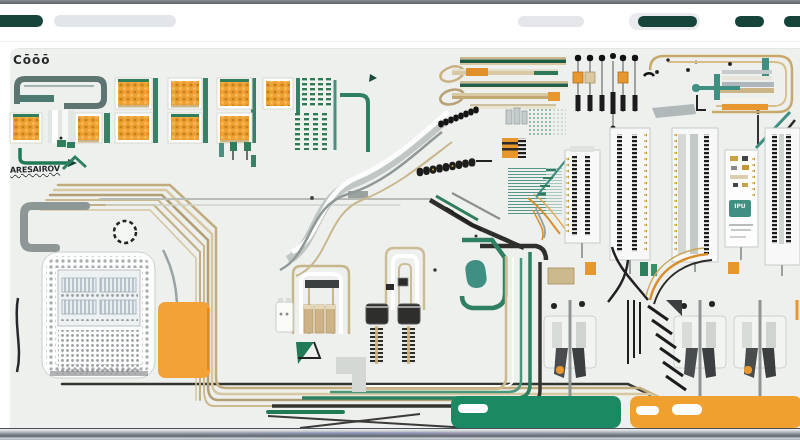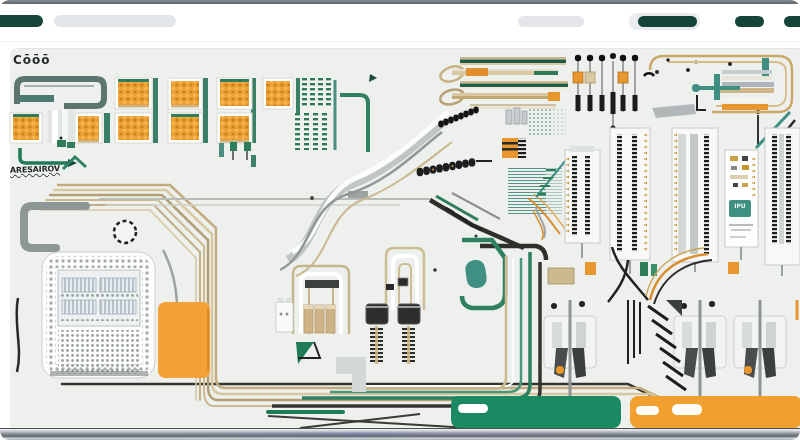--- a/index.html
+++ b/index.html
@@ -1,17 +1,17 @@
 <!DOCTYPE html>
 <html><head>
 <meta charset="utf-8">
 <style>
   html,body{margin:0;padding:0;background:#fff;}
   #stage{position:relative;width:800px;height:440px;overflow:hidden;background:#fff;
-         font-family:"DejaVu Sans",sans-serif;border-radius:9px;}
+         font-family:"DejaVu Sans",sans-serif;}
   
   .top-strip{position:absolute;left:0;top:0;width:800px;height:4px;
              background:linear-gradient(180deg,#858b90,#5d6469);}
   .navbar{position:absolute;left:0;top:4px;width:800px;height:37px;background:#fff;
           border-bottom:1px solid #eef1ee;}
   .pill{position:absolute;border-radius:6px;}
   .logo-pill{left:0;top:11px;width:43px;height:12px;background:#17453c;border-radius:0 6px 6px 0;}
   .nav-skel{left:54px;top:11px;width:122px;height:12px;background:#e2e5e9;}
   .nav-skel2{left:518px;top:12px;width:66px;height:11px;background:#e4e6ea;border-radius:5.5px;}
   .cta-wrap{left:629px;top:9px;width:71px;height:17px;background:#e9ebee;border-radius:8px;}

